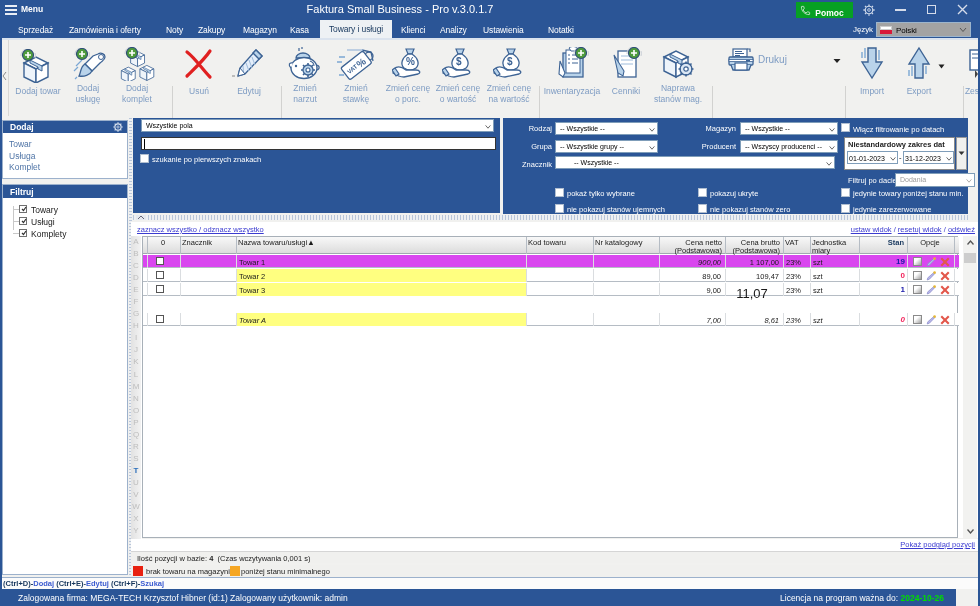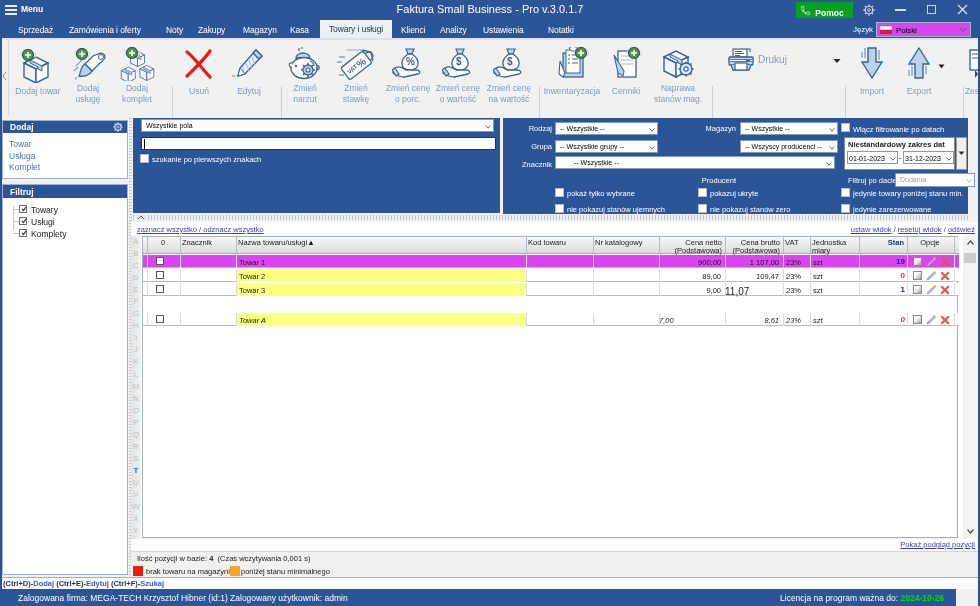--- a/index.html
+++ b/index.html
@@ -22,21 +22,21 @@
 </head>
 <body>
 
 <div class="abs blue" style="left:0;top:0;width:980px;height:20px;">
   <div class="abs" style="left:5px;top:5px;width:12px;height:10px;">
     <div style="height:2px;background:#e8edf5;margin-bottom:2px;"></div>
     <div style="height:2px;background:#e8edf5;margin-bottom:2px;"></div>
     <div style="height:2px;background:#e8edf5;"></div>
   </div>
   <div class="abs wtxt" style="left:21px;top:4px;font-size:8.5px;font-weight:bold;">Menu</div>
-  <div class="abs wtxt" style="left:0;top:3px;width:980px;text-align:center;font-size:11px;">Faktura Small Business - Pro v.3.0.1.7</div>
+  <div class="abs wtxt" style="left:0;top:3px;width:800px;text-align:center;font-size:11px;">Faktura Small Business - Pro v.3.0.1.7</div>
   <div class="abs" style="left:796px;top:2px;width:57px;height:16px;background:#07a023;text-align:center;">
     <svg class="abs" style="left:4px;top:3px;" width="11" height="11" viewBox="0 0 24 24">
         <path d="M6.6 10.8c1.4 2.8 3.8 5.1 6.6 6.6l2.2-2.2c.3-.3.7-.4 1-.2 1.1.4 2.3.6 3.6.6.6 0 1 .4 1 1V20c0 .6-.4 1-1 1C10.6 21 3 13.4 3 4c0-.6.4-1 1-1h3.5c.6 0 1 .4 1 1 0 1.2.2 2.4.6 3.6.1.3 0 .7-.2 1l-2.3 2.2z" fill="none" stroke="#d7ecd9" stroke-width="1.8"></path>
       </svg>
     <span style="color:#fff;font-size:8.5px;font-weight:bold;line-height:16px;margin-left:10px;">Pomoc</span>
   </div>
   <svg class="abs" style="left:863px;top:4px;" width="12" height="12" viewBox="0 0 16 16">
       <circle cx="8" cy="8" r="5" fill="none" stroke="#cdd8ea" stroke-width="1.6"></circle>
       <circle cx="8" cy="8" r="1.8" fill="none" stroke="#cdd8ea" stroke-width="1.2"></circle>
       <g stroke="#cdd8ea" stroke-width="1.8">
@@ -56,21 +56,21 @@
   <div class="abs wtxt" style="left:166px;top:5px;">Noty</div>
   <div class="abs wtxt" style="left:198px;top:5px;">Zakupy</div>
   <div class="abs wtxt" style="left:243px;top:5px;">Magazyn</div>
   <div class="abs wtxt" style="left:290px;top:5px;">Kasa</div>
   <div class="abs" style="left:320px;top:0;width:72px;height:18px;background:#eef1f4;color:#16365c;text-align:center;line-height:18px;">Towary i usługi</div>
   <div class="abs wtxt" style="left:401px;top:5px;">Klienci</div>
   <div class="abs wtxt" style="left:440px;top:5px;">Analizy</div>
   <div class="abs wtxt" style="left:483px;top:5px;">Ustawienia</div>
   <div class="abs wtxt" style="left:548px;top:5px;">Notatki</div>
   <div class="abs wtxt" style="left:853px;top:5px;font-size:8px;">Język</div>
-  <div class="abs" style="left:876px;top:2px;width:95px;height:15px;background:#d946ef;border:1px solid #9db5cc;">
+  <div class="abs" style="left:876px;top:2px;width:95px;height:15px;background:#a3a3a3;border:1px solid #9db5cc;">
     <div class="abs" style="left:3px;top:3px;width:12px;height:4px;background:#fff;border:0.5px solid #ccc;"></div>
     <div class="abs" style="left:3px;top:7px;width:12px;height:4px;background:#d81939;"></div>
     <div class="abs" style="left:19px;top:3px;font-size:8px;color:#000;">Polski</div>
     <svg class="abs" style="right:3px;top:4px;" width="8" height="6" viewBox="0 0 8 6">
         <path d="M1 1 L4 4.5 L7 1" fill="none" stroke="#555" stroke-width="1"></path>
       </svg>
   </div>
 </div>
 <div class="abs" style="left:0;top:38px;width:980px;height:2px;background:#dbe3ee;"></div>
 
@@ -384,21 +384,21 @@
   <div class="cb" style="left:338px;top:5px;"></div>
   <div class="cblbl" style="left:350px;top:7px;">Włącz filtrowanie po datach</div>
 
   <div class="abs wtxt" style="right:416px;top:24px;">Grupa</div>
   <div class="ddl" style="left:52px;top:22px;width:103px;height:13px;">
       <span class="tx">-- Wszystkie grupy --</span>
       <svg class="chev" viewBox="0 0 7 5" style="top:5px;width:6px;height:4px;">
         <path d="M0.5 0.5 L3.5 4 L6.5 0.5" fill="none" stroke="#444" stroke-width="1"></path>
       </svg>
     </div>
-  <div class="abs wtxt" style="right:232px;top:24px;margin-top:34px;">Producent</div>
+  <div class="abs wtxt" style="right:232px;top:24px;">Producent</div>
   <div class="ddl" style="left:237px;top:22px;width:98px;height:13px;">
       <span class="tx">-- Wszyscy producenci --</span>
       <svg class="chev" viewBox="0 0 7 5" style="top:5px;width:6px;height:4px;">
         <path d="M0.5 0.5 L3.5 4 L6.5 0.5" fill="none" stroke="#444" stroke-width="1"></path>
       </svg>
     </div>
 
   <div class="abs wtxt" style="right:416px;top:42px;">Znacznik</div>
   <div class="ddl" style="left:52px;top:38px;width:280px;height:13px;">
       <span class="tx" style="left:18px;">-- Wszystkie --</span>
@@ -587,21 +587,21 @@
         <div style="position:absolute;left:516px;top:0px;width:1px;height:13px;background:#dadde0;"></div>
         <div style="position:absolute;left:582px;top:0px;width:1px;height:13px;background:#dadde0;"></div>
         <div style="position:absolute;left:640px;top:0px;width:1px;height:13px;background:#dadde0;"></div>
         <div style="position:absolute;left:667px;top:0px;width:1px;height:13px;background:#dadde0;"></div>
         <div style="position:absolute;left:716px;top:0px;width:1px;height:13px;background:#dadde0;"></div>
         <div style="position:absolute;left:764px;top:0px;width:1px;height:13px;background:#dadde0;"></div>
         <div style="position:absolute;left:811px;top:0px;width:1px;height:13px;background:#dadde0;"></div>
         <div style="position:absolute;left:13px;top:2px;width:8px;height:8px;background:#fff;border:1px solid #555;"></div>
         <div style="position:absolute;left:96px;top:3px;font-size:7.5px;color:#1a1a1a;">Towar 3</div>
         <div style="position:absolute;left:516px;top:3px;width:62px;text-align:right;font-size:7.5px;color:#1a1a1a;">9,00</div>
-        <div style="position:absolute;left:582px;top:3px;width:54px;text-align:left;font-size:10px;color:#1a1a1a;">11,07</div>
+        <div style="position:absolute;left:582px;top:3px;width:54px;text-align:center;font-size:13px;color:#1a1a1a;">11,07</div>
         <div style="position:absolute;left:643px;top:3px;font-size:7.5px;color:#1a1a1a;">23%</div>
         <div style="position:absolute;left:670px;top:3px;font-size:7.5px;color:#1a1a1a;">szt</div>
         <div style="position:absolute;left:716px;top:2px;width:46px;text-align:right;font-size:8px;font-weight:bold;color:#1a1aaa;">1</div>
         <div style="position:absolute;left:770px;top:2px;width:9px;height:9px;background:linear-gradient(135deg,#ffffff 35%,#9f9f9f);border:1px solid #8a8a8a;"></div>
         <svg style="position:absolute;left:783px;top:1.5px;" width="10" height="10" viewBox="0 0 10 10">
           <path d="M8.2 1.2 L9 2.4 L3.4 8.2 L1.2 9 L1.8 6.8 Z" fill="#b8b8ea" stroke="#8888c8" stroke-width="0.7"></path>
           <circle cx="8.6" cy="1.6" r="1.3" fill="#e8b830"></circle>
         </svg>
         <svg style="position:absolute;left:797px;top:1.5px;" width="10" height="10" viewBox="0 0 10 10">
           <path d="M2 0.5 L5 3.5 L8 0.5 L9.5 2 L6.5 5 L9.5 8 L8 9.5 L5 6.5 L2 9.5 L0.5 8 L3.5 5 L0.5 2 Z" fill="#e2574b"></path>
@@ -616,21 +616,21 @@
         <div style="position:absolute;left:450px;top:0px;width:1px;height:13px;background:#dadde0;"></div>
         <div style="position:absolute;left:516px;top:0px;width:1px;height:13px;background:#dadde0;"></div>
         <div style="position:absolute;left:582px;top:0px;width:1px;height:13px;background:#dadde0;"></div>
         <div style="position:absolute;left:640px;top:0px;width:1px;height:13px;background:#dadde0;"></div>
         <div style="position:absolute;left:667px;top:0px;width:1px;height:13px;background:#dadde0;"></div>
         <div style="position:absolute;left:716px;top:0px;width:1px;height:13px;background:#dadde0;"></div>
         <div style="position:absolute;left:764px;top:0px;width:1px;height:13px;background:#dadde0;"></div>
         <div style="position:absolute;left:811px;top:0px;width:1px;height:13px;background:#dadde0;"></div>
         <div style="position:absolute;left:13px;top:2px;width:8px;height:8px;background:#fff;border:1px solid #555;"></div>
         <div style="position:absolute;left:96px;top:3px;font-size:7.5px;color:#1a1a1a;">Towar A</div>
-        <div style="position:absolute;left:516px;top:3px;width:62px;font-size:7.5px;color:#1a1a1a;">7,00</div>
+        <div style="position:absolute;left:516px;top:3px;width:62px;text-align:right;font-size:7.5px;color:#1a1a1a;">7,00</div>
         <div style="position:absolute;left:582px;top:3px;width:54px;text-align:right;font-size:7.5px;color:#1a1a1a;">8,61</div>
         <div style="position:absolute;left:643px;top:3px;font-size:7.5px;color:#1a1a1a;">23%</div>
         <div style="position:absolute;left:670px;top:3px;font-size:7.5px;color:#1a1a1a;">szt</div>
         <div style="position:absolute;left:716px;top:2px;width:46px;text-align:right;font-size:8px;font-weight:bold;color:#f2245c;">0</div>
         <div style="position:absolute;left:770px;top:2px;width:9px;height:9px;background:linear-gradient(135deg,#ffffff 35%,#9f9f9f);border:1px solid #8a8a8a;"></div>
         <svg style="position:absolute;left:783px;top:1.5px;" width="10" height="10" viewBox="0 0 10 10">
           <path d="M8.2 1.2 L9 2.4 L3.4 8.2 L1.2 9 L1.8 6.8 Z" fill="#b8b8ea" stroke="#8888c8" stroke-width="0.7"></path>
           <circle cx="8.6" cy="1.6" r="1.3" fill="#e8b830"></circle>
         </svg>
         <svg style="position:absolute;left:797px;top:1.5px;" width="10" height="10" viewBox="0 0 10 10">

